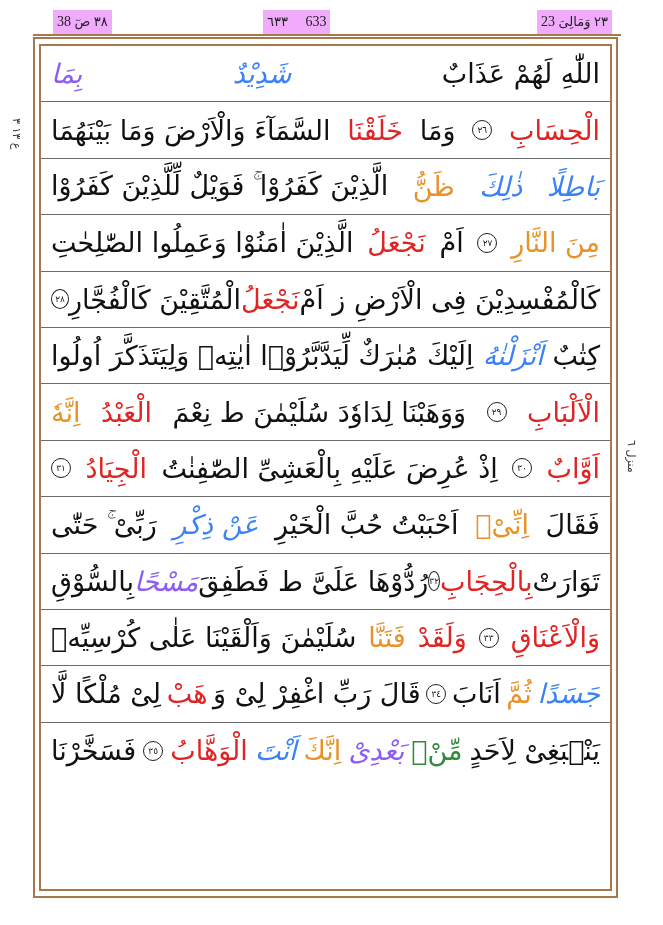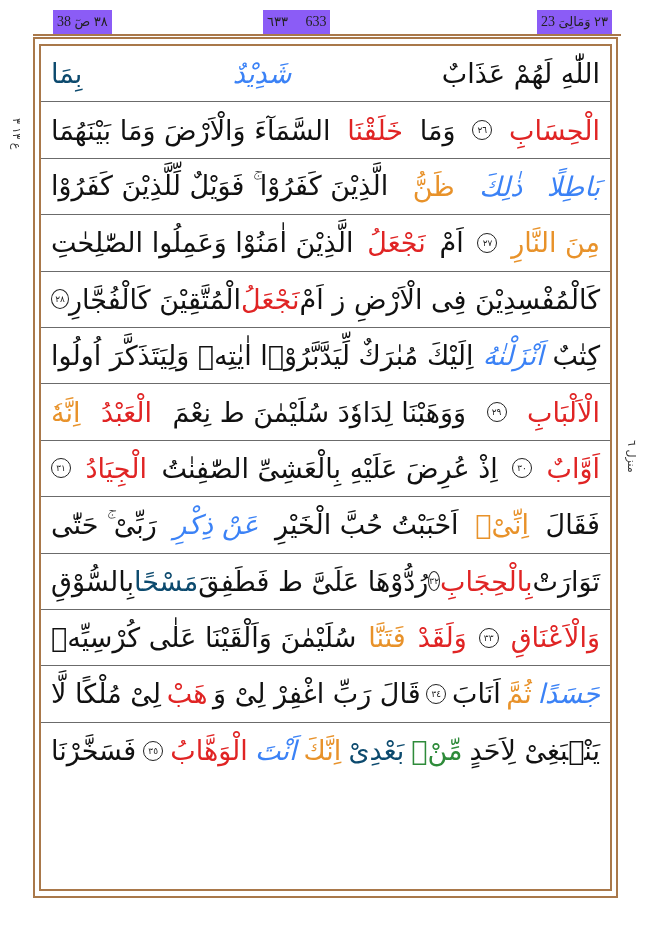--- a/index.html
+++ b/index.html
@@ -1,36 +1,36 @@
 <!DOCTYPE html>
 <html><head>
 <meta charset="utf-8">
 <style>
   html, body { margin:0; padding:0; background:#ffffff; }
   body { width:663px; height:925px; position:relative; overflow:hidden; font-family:"DejaVu Sans", sans-serif; }
 
   .header { position:absolute; left:33px; top:8px; width:588px; height:28px; }
   .header-rule { position:absolute; left:0; right:0; top:26px; height:2px; background:#a9784a; }
-  .hdr-item { position:absolute; top:2px; background:#8b5cf6; padding:0 4px; font-size:14px; color:#222; font-family:"Liberation Serif", serif; line-height:24px; white-space:nowrap; }
+  .hdr-item { position:absolute; top:2px; background:#f0abfc; padding:0 4px; font-size:14px; color:#222; font-family:"Liberation Serif", serif; line-height:24px; white-space:nowrap; }
   .hdr-left { left:20px; }
   .hdr-center { left:230px; }
   .hdr-right { right:9px; }
   .hdr-item .ar { font-family:"DejaVu Sans", sans-serif; font-size:13px; }
 
   .frame-outer { position:absolute; left:33px; top:37px; width:585px; height:861px; border:2px solid #a9784a; box-sizing:border-box; }
   .frame-inner { position:absolute; left:39px; top:44px; width:573px; height:847px; border:2px solid #a9784a; box-sizing:border-box; background:#fff; }
 
   .lines { position:absolute; left:0; top:0; right:0; bottom:0; }
   .line { height:56.4px; border-bottom:1px solid #6b6b6b; box-sizing:border-box; display:flex; align-items:center; justify-content:space-between; direction:rtl; padding:0 10px; font-size:27px; color:#111; white-space:nowrap; overflow:hidden; font-family:"DejaVu Sans", sans-serif; }
   .line:last-child { border-bottom:none; }
   .w { display:inline-block; }
   .c-blue { color:#3b82f6;font-style:italic; }
   .c-red { color:#e02424; }
   .c-orange { color:#e8922a; }
-  .c-navy { color:#0c4a6e; }
+  .c-navy { color:#8b5cf6;font-style:italic; }
   .c-green { color:#2e8b3a; }
   .ayah { display:inline-block; width:18px; height:18px; border:1.5px solid #222; border-radius:50%; font-size:9px; line-height:18px; text-align:center; vertical-align:middle; color:#222; }
 
   .margin-note { position:absolute; font-size:11px; color:#333; writing-mode:vertical-rl; }
   .note-left { left:10px; top:118px; }
   .note-right { left:625px; top:440px; }
 </style>
 </head>
 <body>
 

